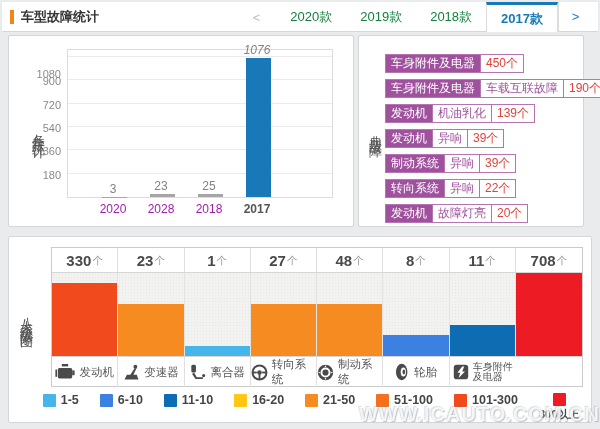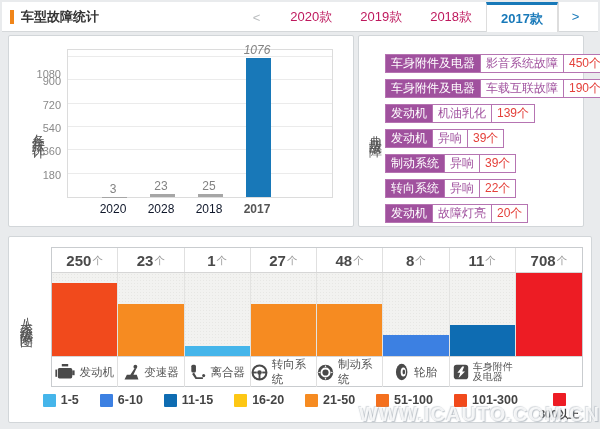--- a/index.html
+++ b/index.html
@@ -9,21 +9,21 @@
     background:#e9ebed; position:relative; overflow:hidden; color:#333;
   }
   
   .header { position:absolute; left:2px; top:2px; right:2px; height:30px;
     background:#fff; border-bottom:1px solid #d5d8da; display:flex; align-items:center; }
   .accent { width:4px; height:14px; background:#f08519; margin:0 7px 0 8px; }
   .title { font-size:13px; font-weight:bold; color:#333; }
   .tabstrip { position:absolute; right:6px; top:0; height:30px; display:flex; align-items:stretch; }
   .prev { align-self:center; color:#b9bcbe; font-size:13px; margin-right:16px; cursor:pointer; }
   #tabs { display:flex; }
-  .tab { padding:0 14px; line-height:30px; font-size:13px; color:#be185d; cursor:pointer; }
+  .tab { padding:0 14px; line-height:30px; font-size:13px; color:#15803d; cursor:pointer; }
   .tab.active { color:#1879b9; font-weight:bold; background:#fff;
     border-left:1px solid #ddd; border-right:1px solid #ddd;
     border-top:3px solid #1879b9; line-height:27px; }
   .next { width:34px; text-align:center; line-height:30px; color:#1879b9;
     font-size:13px; border-left:1px solid #ddd; cursor:pointer; }
   
   .panel { position:absolute; background:#fff; border:1px solid #d2d6d9; border-radius:2px; }
   #yearly-panel  { left:8px;   top:35px;  width:346px; height:192px; }
   #typical-panel { left:358px; top:35px;  width:226px; height:192px; }
   #systems-panel { left:8px;   top:236px; width:584px; height:187px; }
@@ -31,21 +31,21 @@
     font-size:13px; color:#555; letter-spacing:3px; line-height:14px; }
   
   #yearly-vl { position:absolute; left:22px; top:50%; transform:translateY(-52%); }
   #yearly-plot { position:absolute; left:58px; top:13px; width:266px; height:149px;
     border:1px solid #dcdcdc; background:#fff; }
   .gridline { position:absolute; left:0; right:0; height:1px; background:#ebebeb; }
   .ybar { position:absolute; width:25px; }
   .ytick { position:absolute; left:14px; width:38px; text-align:right;
     font-size:11px; color:#8a8a8a; }
   .vallab { position:absolute; width:44px; text-align:center; font-size:12px; color:#828282; }
-  .xlab { position:absolute; width:44px; text-align:center; font-size:12px; color:#0f172a; }
+  .xlab { position:absolute; width:44px; text-align:center; font-size:12px; color:#a21caf; }
   .xlab.active { color:#555; font-weight:bold; }
   
   #typical-vl { position:absolute; left:9px; top:50%; transform:translateY(-50%); }
   #fault-list { position:absolute; left:26px; top:18px; display:flex;
     flex-direction:column; align-items:flex-start; gap:6px; }
   .frow { display:inline-flex; border:1px solid #b674b2; font-size:12px;
     line-height:17px; background:#fff; white-space:nowrap; }
   .fsys { background:#a0519e; color:#fff; padding:0 5px; }
   .ffault { color:#a0519e; padding:0 5px; border-left:1px solid #b674b2; }
   .fcnt { color:#e4403a; padding:0 5px; border-left:1px solid #b674b2; }
@@ -132,21 +132,20 @@
     <div class="xlab" style="left: 178px; top: 166px;">2018</div>
     <div class="vallab" style="left: 226px; top: 6.51852px; font-style: italic;">1076</div>
     <div class="xlab active" style="left: 226px; top: 166px;">2017</div>
   </div>
 
 <div class="panel" id="typical-panel">
   <div class="vlabel" id="typical-vl">典型故障</div>
   <div id="fault-list">
       <div class="frow">
         <span class="fsys">车身附件及电器</span>
-        <span class="ffault">影音系统故障</span>
         <span class="fcnt">450个</span>
       </div>
       <div class="frow">
         <span class="fsys">车身附件及电器</span>
         <span class="ffault">车载互联故障</span>
         <span class="fcnt">190个</span>
       </div>
       <div class="frow">
         <span class="fsys">发动机</span>
         <span class="ffault">机油乳化</span>
@@ -175,21 +174,21 @@
     </div>
 </div>
 
 <div class="panel" id="systems-panel">
   <div id="systems-vl-wrap">
     <div class="vlabel">八大系统故障图</div>
   </div>
   <div id="sys-grid">
     <div class="sysrow" id="sys-counts">
         <div class="c">
-          <span class="cnum">250</span>
+          <span class="cnum">330</span>
           <span class="cunit">个</span>
         </div>
         <div class="c">
           <span class="cnum">23</span>
           <span class="cunit">个</span>
         </div>
         <div class="c">
           <span class="cnum">1</span>
           <span class="cunit">个</span>
         </div>
@@ -332,21 +331,21 @@
       <div class="litem">
         <span class="sq" style="background: rgb(69, 181, 234);"></span>
         <span class="llab">1-5</span>
       </div>
       <div class="litem">
         <span class="sq" style="background: rgb(60, 128, 226);"></span>
         <span class="llab">6-10</span>
       </div>
       <div class="litem">
         <span class="sq" style="background: rgb(14, 108, 178);"></span>
-        <span class="llab">11-15</span>
+        <span class="llab">11-10</span>
       </div>
       <div class="litem">
         <span class="sq" style="background: rgb(253, 199, 20);"></span>
         <span class="llab">16-20</span>
       </div>
       <div class="litem">
         <span class="sq" style="background: rgb(246, 139, 33);"></span>
         <span class="llab">21-50</span>
       </div>
       <div class="litem">

